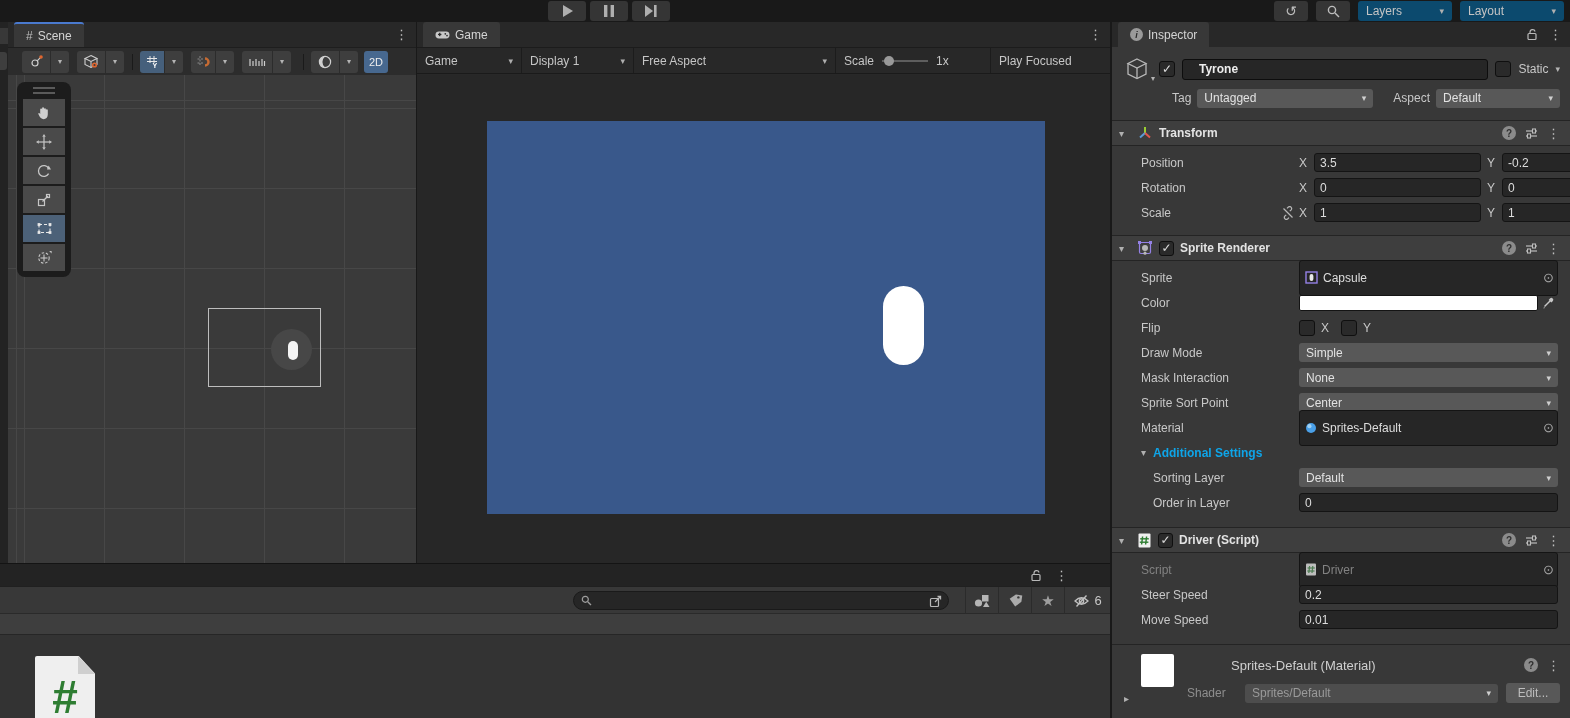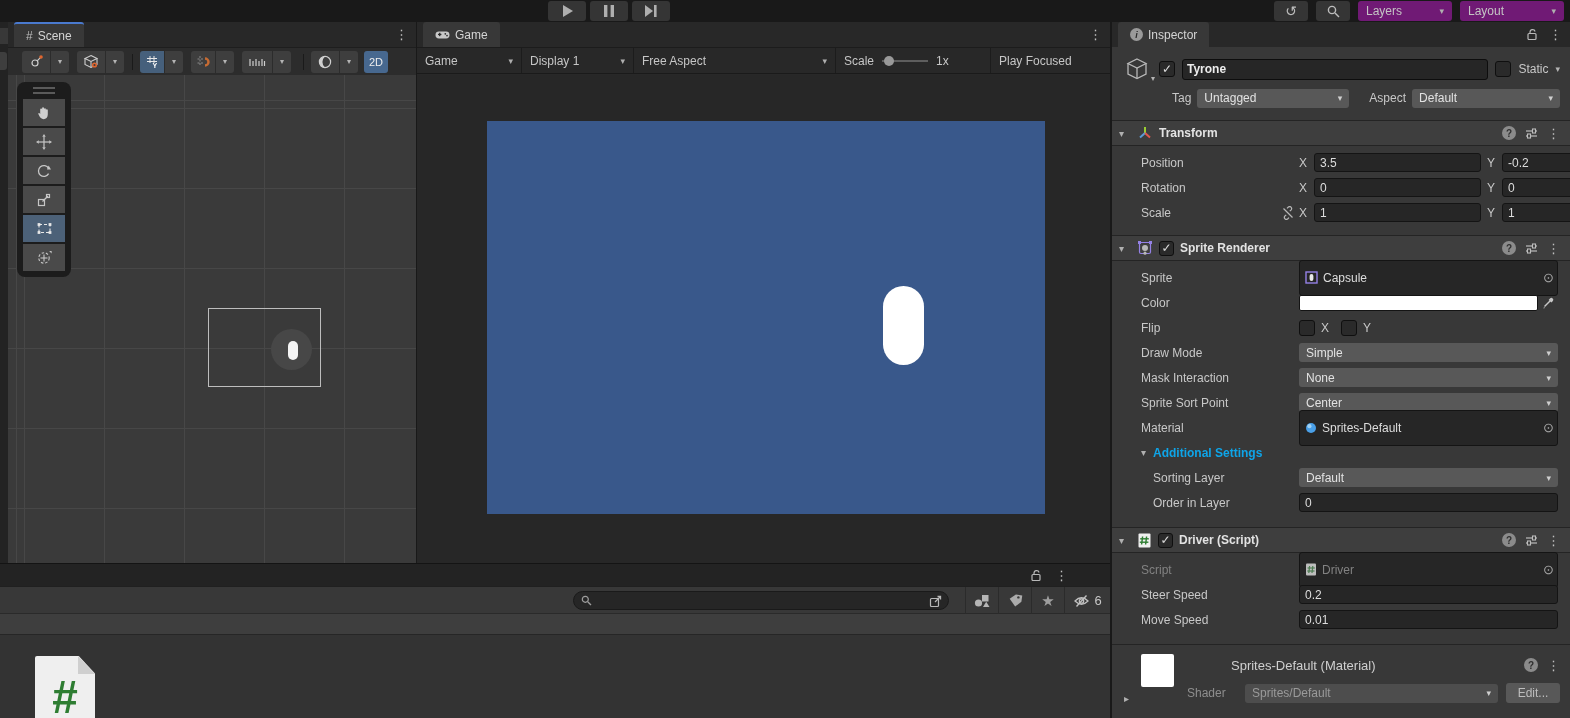--- a/index.html
+++ b/index.html
@@ -15,21 +15,21 @@
   .abs { position:absolute; }
 
   
   .topbar { left:0; top:0; width:1570px; height:22px; background:#191919; }
   .playbar { position:absolute; left:548px; top:1px; display:flex; gap:4px; }
   .tb-btn { width:38px; height:20px; background:#353535; border-radius:3px;
             display:flex; align-items:center; justify-content:center; }
   .topright { position:absolute; right:6px; top:1px; height:20px; display:flex; gap:8px; align-items:center; }
   .tr-iconbtn { width:34px; height:20px; background:#353535; border-radius:3px;
                 display:flex; align-items:center; justify-content:center; color:#BDBDBD; font-size:14px; }
-  .tr-drop { height:20px; background:#701a75; border-radius:3px; padding:0 8px;
+  .tr-drop { height:20px; background:#0c4a6e; border-radius:3px; padding:0 8px;
              display:flex; align-items:center; justify-content:space-between; color:#C4C4C4; }
   .tr-drop .caret { font-size:9px; color:#B0B0B0; margin-left:14px; }
 
   
   .tabbar { height:25px; background:#282828; display:flex; align-items:stretch; padding-left:6px; }
   .tab { padding:0 12px; background:#383838; display:flex; align-items:center; gap:5px;
          border-radius:3px 3px 0 0; position:relative; color:#D4D4D4; }
   .tab.focused { border-top:2px solid #4A7ACF; }
   .tab-kebab { margin-left:auto; margin-right:8px; display:flex; align-items:center; color:#C0C0C0; font-size:13px; }
   .kebab { color:#C0C0C0; font-size:13px; line-height:1; }
@@ -79,21 +79,21 @@
   .insp-right-icons { margin-left:auto; margin-right:8px; display:flex; align-items:center; gap:10px; }
   .info-badge { width:13px; height:13px; border-radius:50%; background:#9A9A9A; color:#2B2B2B;
                 font-size:9px; font-weight:bold; display:flex; align-items:center; justify-content:center; font-style:italic; }
   .go-header { padding:7px 10px 6px 10px; }
   .go-row1 { display:flex; align-items:center; gap:7px; height:30px; }
   .go-cube { position:relative; width:30px; height:28px; display:flex; align-items:center; justify-content:center; }
   .go-cube .mini-caret { position:absolute; right:-3px; bottom:0; font-size:8px; color:#B4B4B4; }
   .chk { width:16px; height:16px; background:#2A2A2A; border:1px solid #0F0F0F; border-radius:3px;
          display:flex; align-items:center; justify-content:center; color:#DCDCDC; font-size:12px; flex:none; }
   .name-input { flex:1; height:21px; background:#262626; border:1px solid #0D0D0D; border-radius:3px;
-                color:#EDEDED; font-weight:bold; font-size:12px; padding:0 4px; font-family:"Liberation Sans",sans-serif; }
+                color:#EDEDED; font-weight:bold; font-size:12px; padding:0 16px; font-family:"Liberation Sans",sans-serif; }
   .go-row2 { display:flex; align-items:center; gap:6px; height:24px; padding-left:50px; margin-top:2px; }
   .drop { height:19px; background:#585858; border-radius:3px; padding:0 7px; display:flex; align-items:center;
           color:#E2E2E2; }
   .drop .dtext { flex:1; white-space:nowrap; overflow:hidden; }
   .drop .caret { font-size:9px; color:#CFCFCF; margin-left:6px; }
   .comp-header { height:26px; background:#3E3E3E; border-top:1px solid #242424; border-bottom:1px solid #242424;
                  display:flex; align-items:center; padding:0 10px 0 7px; gap:6px; }
   .fold { font-size:10px; color:#B0B0B0; width:12px; flex:none; }
   .comp-title { font-weight:bold; color:#E3E3E3; }
   .hdr-icons { margin-left:auto; display:flex; align-items:center; gap:9px; }
@@ -432,21 +432,21 @@
       <div class="chk">
         <span>✓</span>
       </div>
       <input class="name-input" value="Tyrone" style="">
       <div class="chk"></div>
       <span>Static</span>
       <span style="font-size:9px;color:#B4B4B4">▾</span>
     </div>
     <div class="go-row2">
       <span>Tag</span>
-      <div class="drop" style="width:152px">
+      <div class="drop" style="width:176px">
         <span class="dtext">Untagged</span>
         <span class="caret">▾</span>
       </div>
       <span style="margin-left:14px">Aspect</span>
       <div class="drop" style="flex:1">
         <span class="dtext">Default</span>
         <span class="caret">▾</span>
       </div>
     </div>
   </div>

